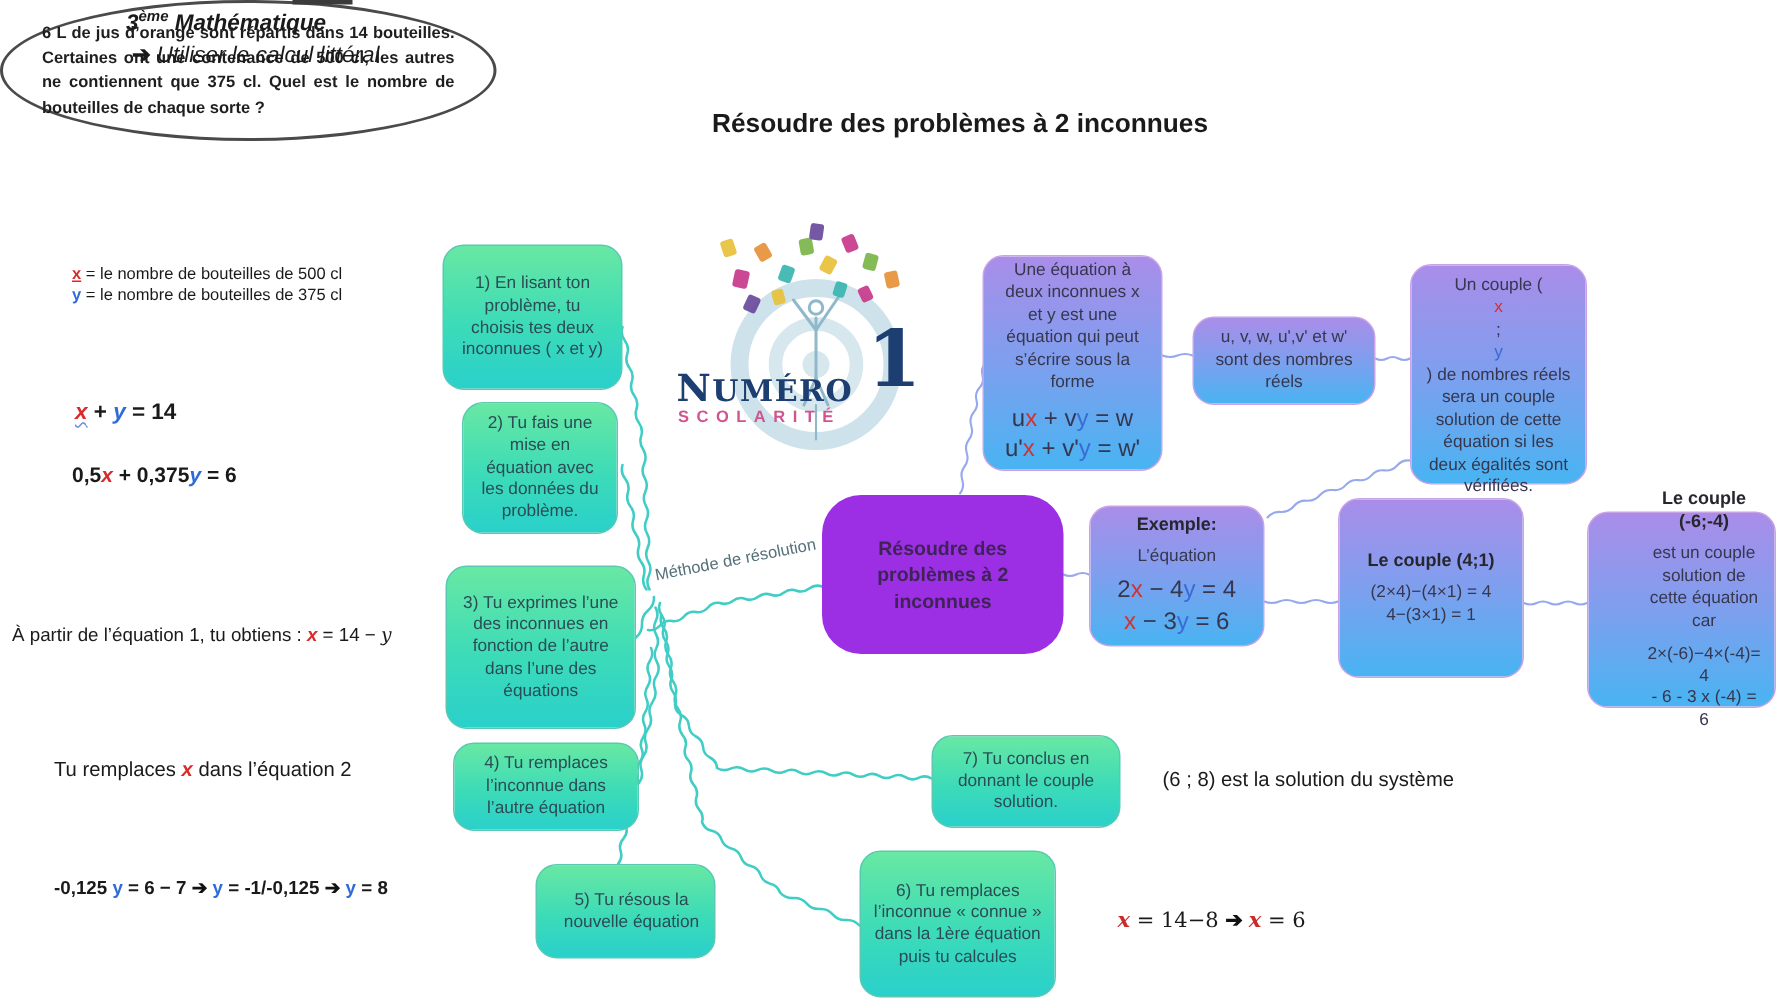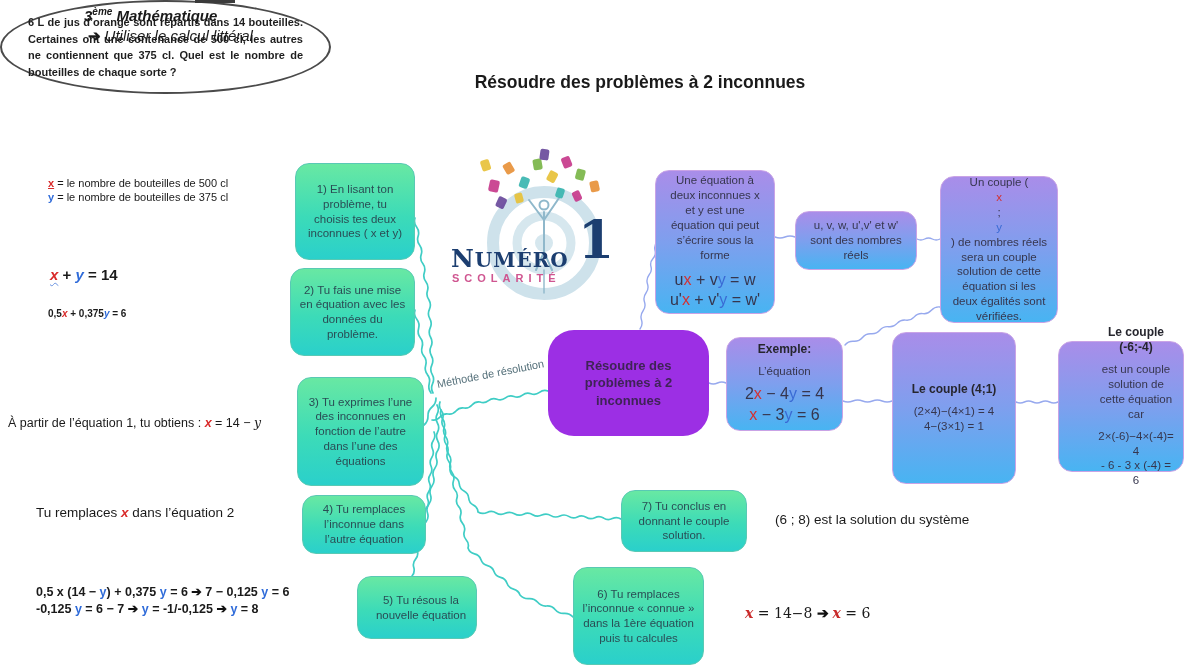--- a/index.html
+++ b/index.html
@@ -47,21 +47,21 @@
   .artifact{left:195px;top:0;width:40px;height:3px;background:#3b3b3b;z-index:2;}
   
   .ellipse{left:14px;top:60px;width:331px;height:94px;border:2px solid #4a4a4a;border-radius:50%;
            display:flex;align-items:center;box-sizing:border-box;padding:8px 26px;
            font-size:11px;font-weight:bold;line-height:1.5;text-align:justify;color:#1e1e1e;z-index:2;}
   
   .main-title{left:430px;top:72px;width:420px;text-align:center;font-size:17.5px;font-weight:bold;z-index:2;}
   
   .defs{left:48px;top:176px;font-size:11px;line-height:14px;z-index:2;}
   .eq1{left:50px;top:266px;font-size:15px;z-index:2;}
-  .eq2{left:48px;top:308px;font-size:10px;z-index:2;}
+  .eq2{left:48px;top:308px;font-size:14px;z-index:2;}
   .obtain{left:8px;top:415px;font-size:12.5px;z-index:2;}
   .replace{left:36px;top:505px;font-size:13.5px;z-index:2;}
   .calc{left:36px;top:584px;font-size:12.5px;line-height:17px;z-index:2;}
   .solution{left:775px;top:512px;font-size:13.5px;z-index:2;}
   .final{left:745px;top:605px;font-size:14px;z-index:2;}
   
   .method{left:437px;top:378px;font-size:11px;color:#55707a;transform:rotate(-11deg);
           transform-origin:left center;z-index:2;white-space:nowrap;}
   
   .logo-name{left:451px;top:244px;font-family:"DejaVu Serif",serif;font-size:20px;font-weight:bold;
@@ -137,59 +137,58 @@
 
 <div class="abs defs">
   <div><span class="var-x-def">x</span><span> = le nombre de bouteilles de 500 cl</span></div>
   <div><span class="var-y-def">y</span><span> = le nombre de bouteilles de 375 cl</span></div>
 </div>
 <div class="abs eq1"><span class="var-x sq">x</span><span class="bold"> + </span><span class="var-y">y</span><span class="bold"> = 14</span></div>
 <div class="abs eq2"><span class="bold">0,5</span><span class="var-x">x</span><span class="bold"> + 0,375</span><span class="var-y">y</span><span class="bold"> = 6</span></div>
 <div class="abs obtain"><span>À partir de l’équation 1, tu obtiens : </span><span class="var-x">x</span><span> = 14 − </span><span class="serif-it">y</span></div>
 <div class="abs replace"><span>Tu remplaces </span><span class="var-x">x</span><span> dans l’équation 2</span></div>
 <div class="abs calc">
-  <div><span class="bold">0,5 x (14 − </span><span class="var-y-eq">y</span><span class="bold">) + 0,375 </span><span class="var-y-eq">y</span><span class="bold"> = 6 </span><span class="arrow">➔</span><span class="bold"> 7 − 0,125 </span><span class="var-y-eq">y</span><span class="bold"> = 6</span></div>
   <div><span class="bold">-0,125 </span><span class="var-y-eq">y</span><span class="bold"> = 6 − 7 </span><span class="arrow">➔</span><span> </span><span class="var-y-eq">y</span><span class="bold"> = -1/-0,125 </span><span class="arrow">➔</span><span> </span><span class="var-y-eq">y</span><span class="bold"> = 8</span></div>
 </div>
 
 <div class="box green" style="left:295px;top:163px;width:120px;height:97px;">1) En lisant ton problème, tu choisis tes deux inconnues ( x et y)</div>
-<div class="box green" style="left:290px;top:268px;width:125px;height:88px;">2) Tu fais une mise en équation avec les données du problème.</div>
+<div class="box green" style="left:308px;top:268px;width:104px;height:88px;">2) Tu fais une mise en équation avec les données du problème.</div>
 <div class="box green" style="left:297px;top:377px;width:127px;height:109px;">3) Tu exprimes l’une des inconnues en fonction de l’autre dans l’une des équations</div>
 <div class="box green" style="left:302px;top:495px;width:124px;height:59px;">4) Tu remplaces l’inconnue dans l’autre équation</div>
 <div class="box green" style="left:357px;top:576px;width:120px;height:63px;padding-left:16px;">5) Tu résous la nouvelle équation</div>
 <div class="box green" style="left:573px;top:567px;width:131px;height:98px;">6) Tu remplaces l’inconnue « connue » dans la 1ère équation puis tu calcules</div>
 <div class="box green" style="left:621px;top:490px;width:126px;height:62px;">7) Tu conclus en donnant le couple solution.</div>
 
 <div class="box central" style="left:548px;top:330px;width:161px;height:106px;">Résoudre des problèmes à 2 inconnues</div>
 <div class="abs method">Méthode de résolution</div>
 
 <div class="box purp" style="left:655px;top:170px;width:120px;height:144px;">
   <div class="bx-body" style="margin-top:0;">Une équation à deux inconnues x et y est une équation qui peut s’écrire sous la forme</div>
   <div class="bx-eqs">
     <div><span>u</span><span class="var-x-plain">x</span><span> + v</span><span class="var-y-plain">y</span><span> = w</span></div>
     <div><span>u'</span><span class="var-x-plain">x</span><span> + v'</span><span class="var-y-plain">y</span><span> = w'</span></div>
   </div>
 </div>
 <div class="box purp" style="left:795px;top:211px;width:122px;height:59px;">u, v, w, u',v' et w' sont des nombres réels</div>
-<div class="box purp" style="left:940px;top:176px;width:118px;height:147px;">
+<div class="box purp" style="left:940px;top:176px;width:118px;height:147px;justify-content:space-between;">
     <span>Un couple (</span>
     <span class="var-x-plain">x</span>
     <span>; </span>
     <span class="var-y-plain">y</span>
     <span>) de nombres réels sera un couple solution de cette équation si les deux égalités sont vérifiées.</span>
   </div>
 <div class="box purp" style="left:726px;top:337px;width:117px;height:94px;">
   <div class="bx-title">Exemple:</div>
   <div class="bx-body">L’équation</div>
   <div class="bx-eqs" style="margin-top:5px;">
     <div><span>2</span><span class="var-x-plain">x</span><span> − 4</span><span class="var-y-plain">y</span><span> = 4</span></div>
     <div><span class="var-x-plain">x</span><span> − 3</span><span class="var-y-plain">y</span><span> = 6</span></div>
   </div>
 </div>
-<div class="box purp" style="left:892px;top:332px;width:124px;height:152px;">
+<div class="box purp" style="left:892px;top:332px;width:124px;height:120px;">
   <div class="bx-title">Le couple (4;1)</div>
   <div class="bx-eqs" style="font-size:11.5px;">
     <div>(2×4)−(4×1) = 4</div>
     <div>4−(3×1) = 1</div>
   </div>
 </div>
 <div class="box purp" style="left:1058px;top:341px;width:126px;height:131px;padding-left:38px;">
   <div class="bx-title">Le couple (-6;-4)</div>
   <div class="bx-body">est un couple solution de cette équation car</div>
   <div class="bx-eqs" style="font-size:11.5px;">

